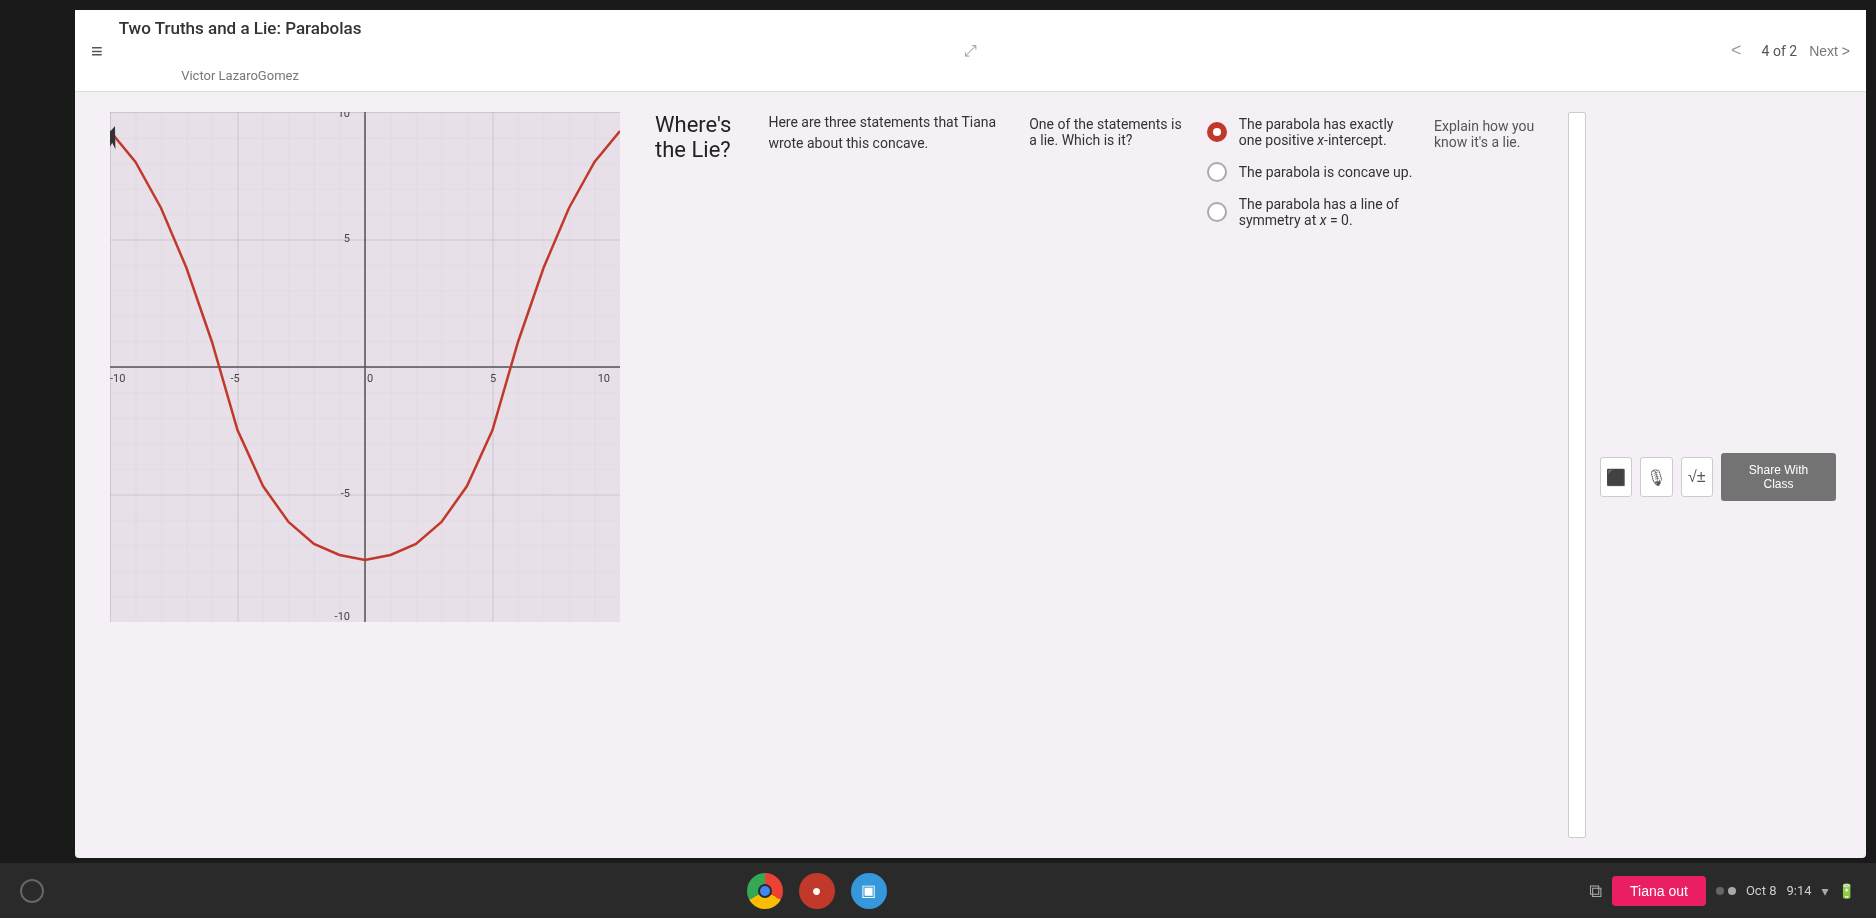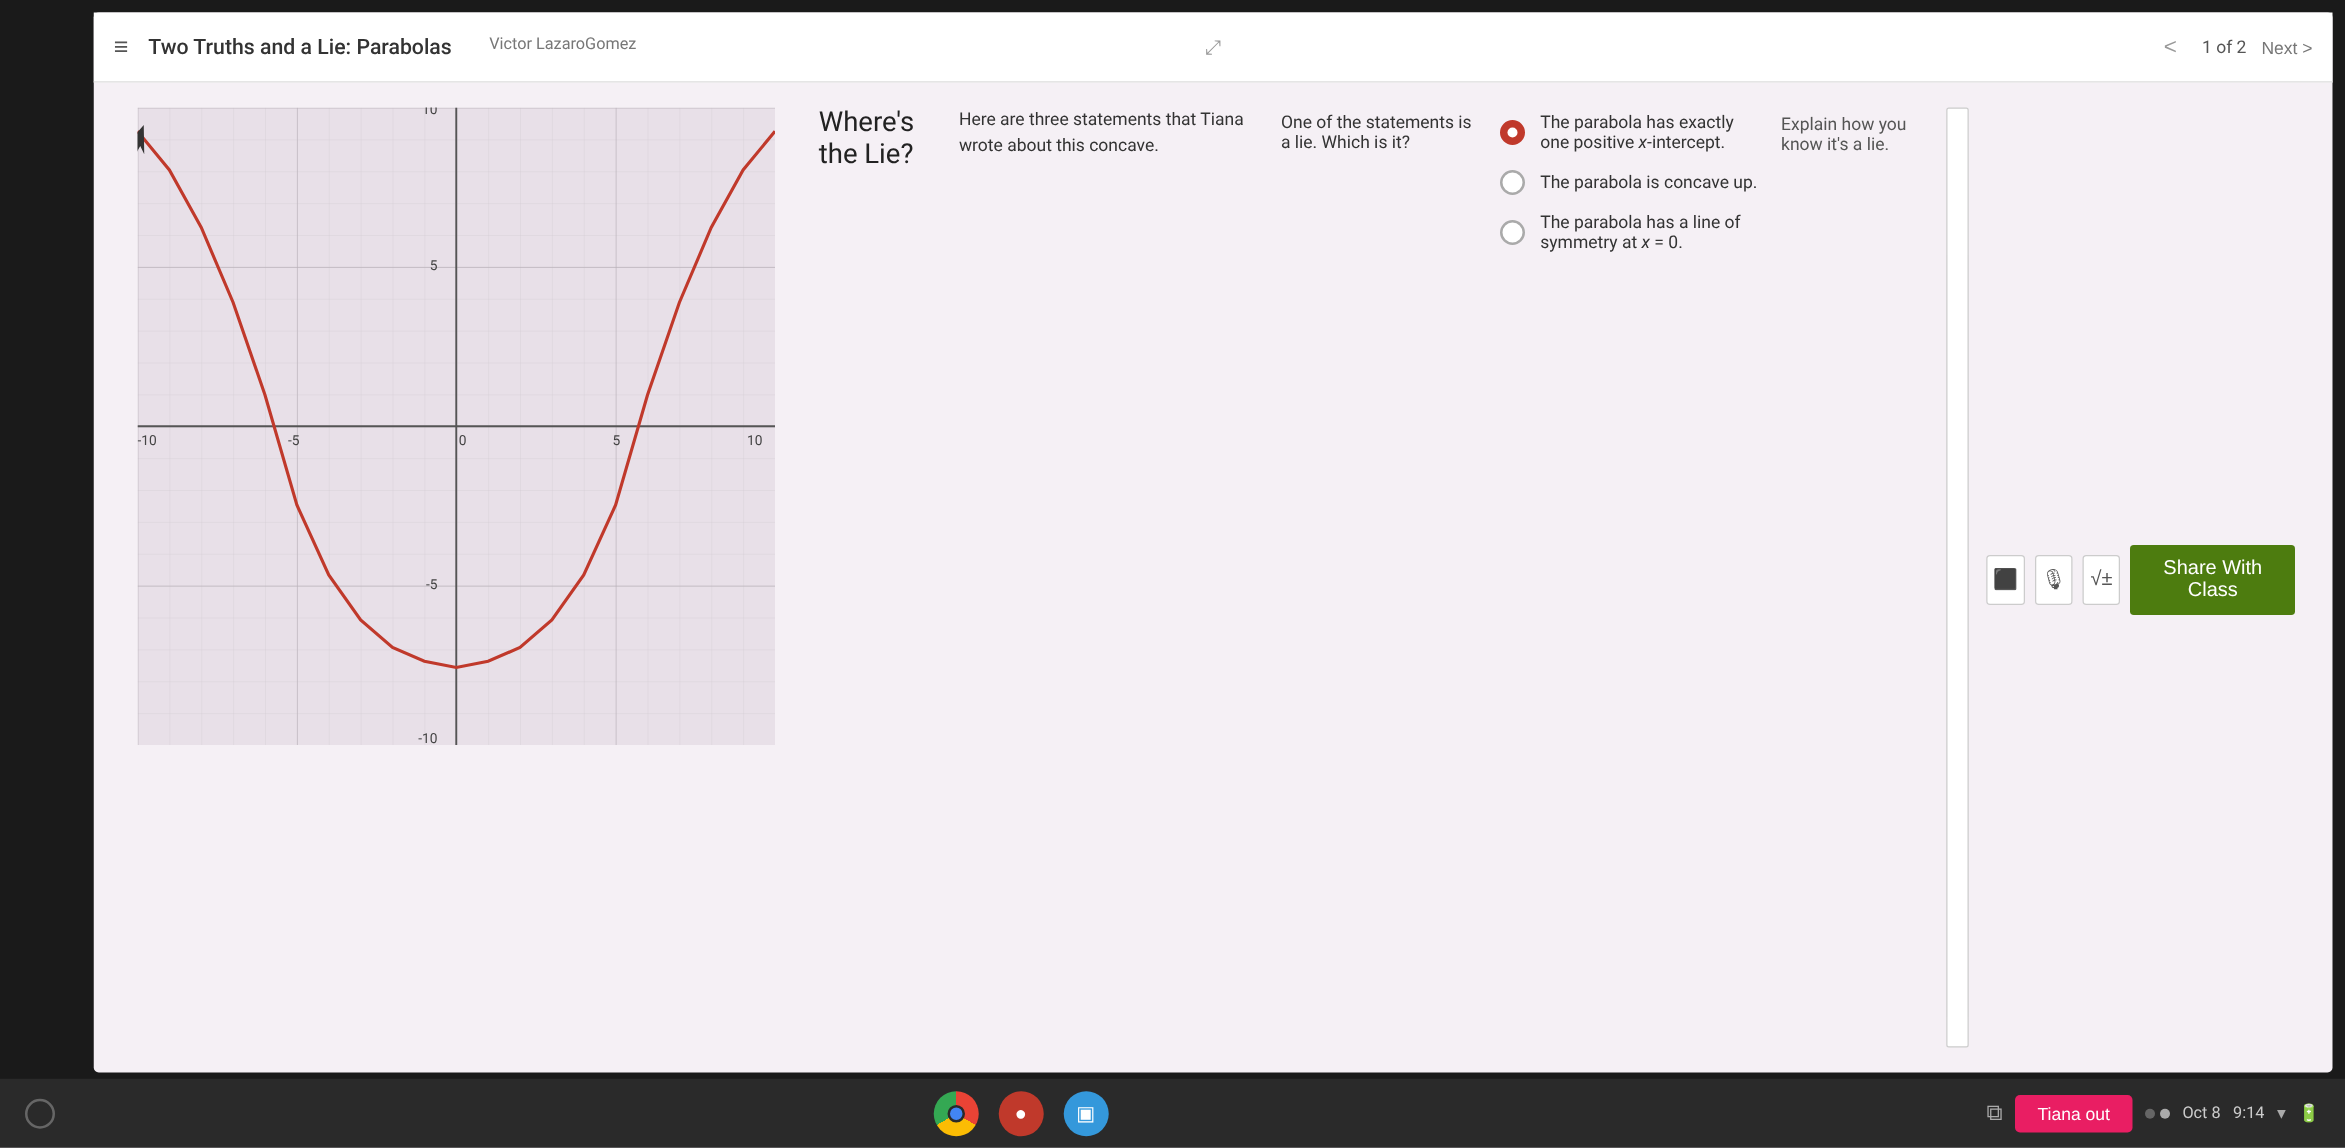--- a/index.html
+++ b/index.html
@@ -38,21 +38,21 @@
 
     .menu-icon {
       font-size: 20px;
       margin-right: 16px;
       color: #555;
       cursor: pointer;
     }
 
     .header-title-block {
       display: flex;
-      flex-direction: row;
+      flex-direction: column;
       gap: 30px;
     }
 
     .header-title {
       font-size: 17px;
       font-weight: 500;
       color: #333;
     }
 
     .header-subtitle {
@@ -236,26 +236,26 @@
       display: flex;
       align-items: center;
       justify-content: center;
       cursor: pointer;
       font-size: 16px;
       color: #555;
     }
 
     .share-btn {
       margin-left: auto;
-      background: #4d7c0f;
+      background: #737373;
       color: #fff;
       border: none;
       padding: 10px 24px;
       border-radius: 3px;
-      font-size: 16px;
+      font-size: 12px;
       cursor: pointer;
       font-weight: 500;
     }
 
     
     .taskbar {
       position: absolute;
       bottom: 0;
       left: 0;
       right: 0;
@@ -355,21 +355,21 @@
     <span class="menu-icon">≡</span>
     <div class="header-title-block">
       <span class="header-title">Two Truths and a Lie: Parabolas</span>
       <span class="header-subtitle">Victor LazaroGomez</span>
     </div>
     <div class="header-center">
       <span class="expand-icon">⤢</span>
     </div>
     <div class="header-right">
       <button class="nav-arrow">&lt;</button>
-      <span class="page-count">1 of 2</span>
+      <span class="page-count">4 of 2</span>
       <button class="next-btn">Next &gt;</button>
     </div>
   </div>
 
   <div class="main-content">
 
     <div class="graph-section">
       <div class="graph-container">
         <svg class="graph-svg" viewBox="0 0 510 510">
 

